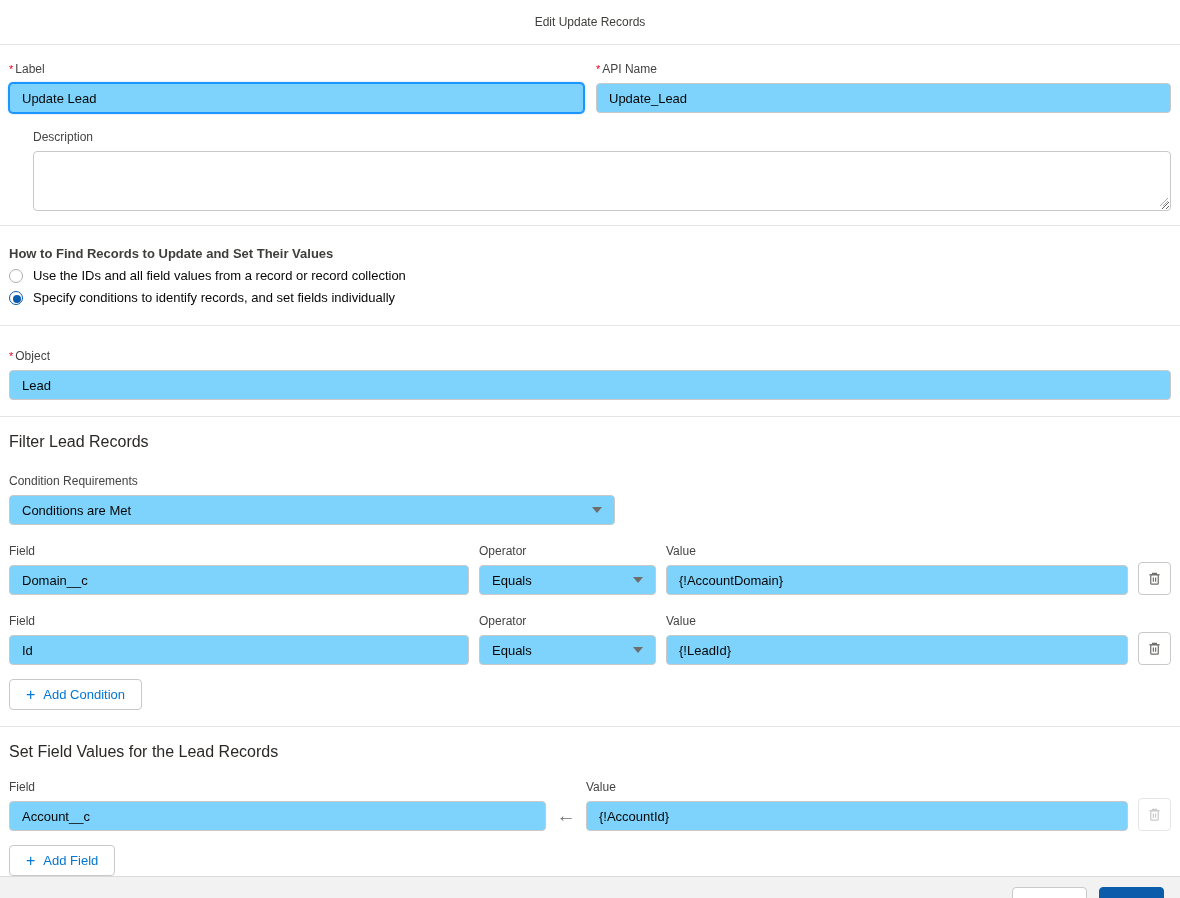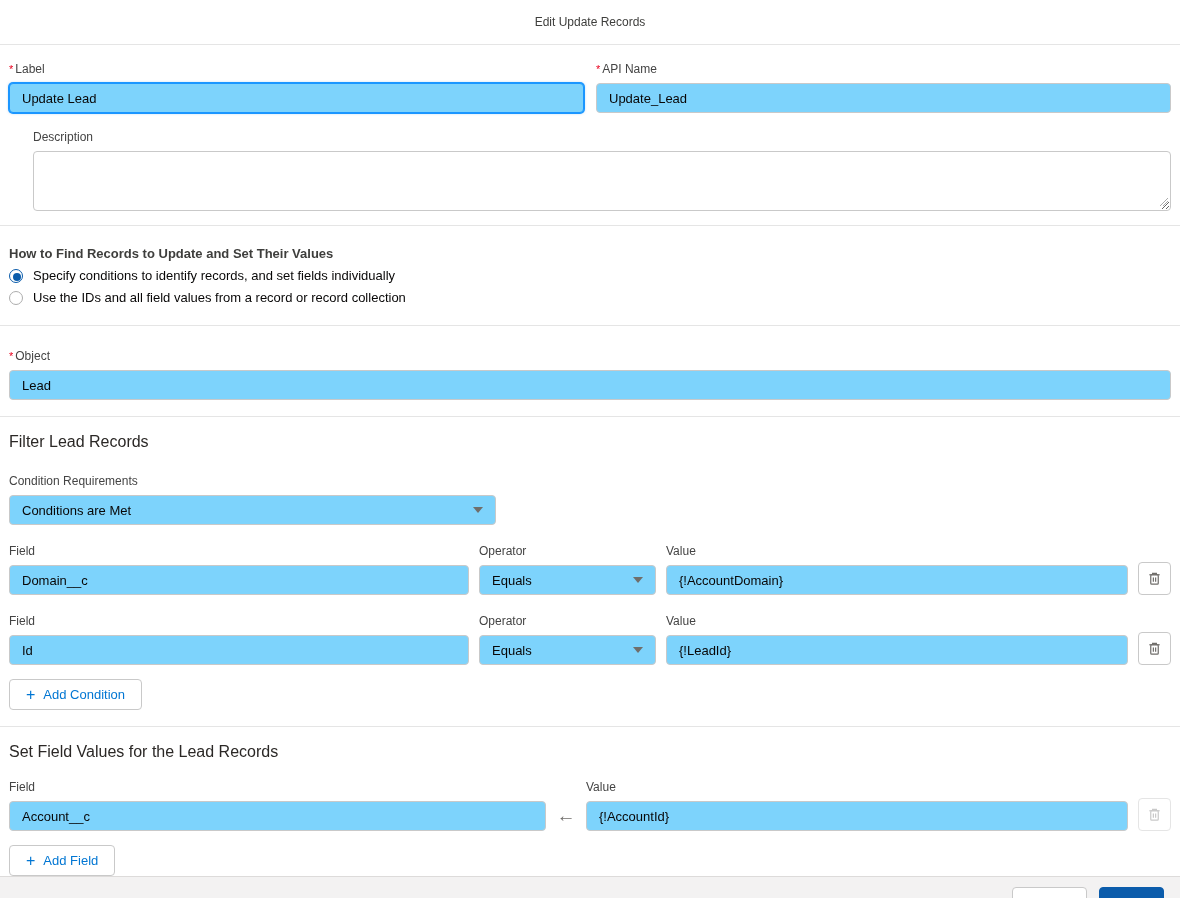--- a/index.html
+++ b/index.html
@@ -122,21 +122,21 @@
   .btn {
     height:32px; padding:0 16px; border-radius:4px;
     font-size:13px; font-family:"Liberation Sans", sans-serif; cursor:pointer;
   }
   .btn-neutral { background:#fff; border:1px solid #c9c9c9; color:#0176d3; }
   .btn-brand { background:#0b5cab; border:1px solid #0b5cab; color:#fff; font-weight:400; }
 
   .mt14 { margin-top:14px;padding-left:24px; }
   .mt16 { margin-top:16px; }
   .mt20 { margin-top:20px; }
-  .w567 { width:487px; }
+  .w567 { width:606px; }
 </style>
 </head>
 <body>
 
 <div class="header">
   <div class="modal-title">Edit Update Records</div>
 </div>
 
 <div class="content">
 
@@ -157,26 +157,26 @@
       <textarea class="txt" style=""></textarea>
       <span class="ta-handle"></span>
     </div>
   </div>
 
   <hr class="divider mt14">
 
   <div class="mt20">
     <div class="bold-head">How to Find Records to Update and Set Their Values</div>
     <div class="radio-row">
+      <span class="radio" data-selected="false"></span>
+      <span class="radio-label">Use the IDs and all field values from a record or record collection</span>
+    </div>
+    <div class="radio-row">
       <span class="radio" data-selected="true"></span>
       <span class="radio-label">Specify conditions to identify records, and set fields individually</span>
-    </div>
-    <div class="radio-row">
-      <span class="radio" data-selected="false"></span>
-      <span class="radio-label">Use the IDs and all field values from a record or record collection</span>
     </div>
   </div>
 
   <hr class="divider mt20">
 
   <div class="mt16">
     <div class="mt20">
       <label class="field-label"><span class="req">*</span><span>Object</span></label>
       <input class="txt w567" type="text" value="Lead" style="">
     </div>

